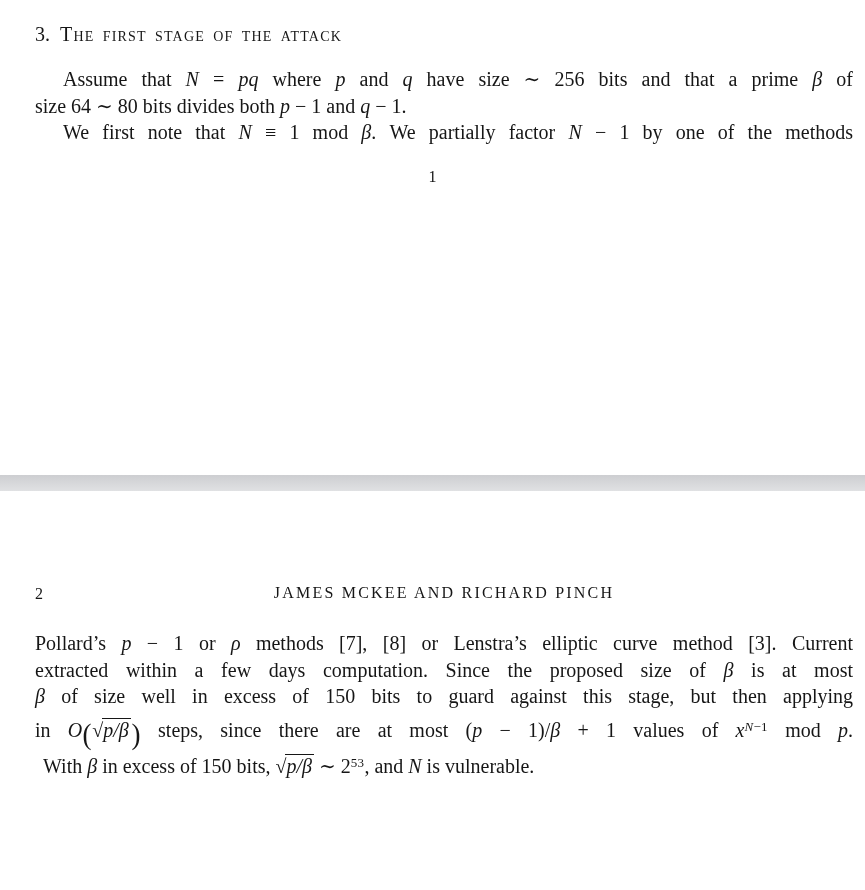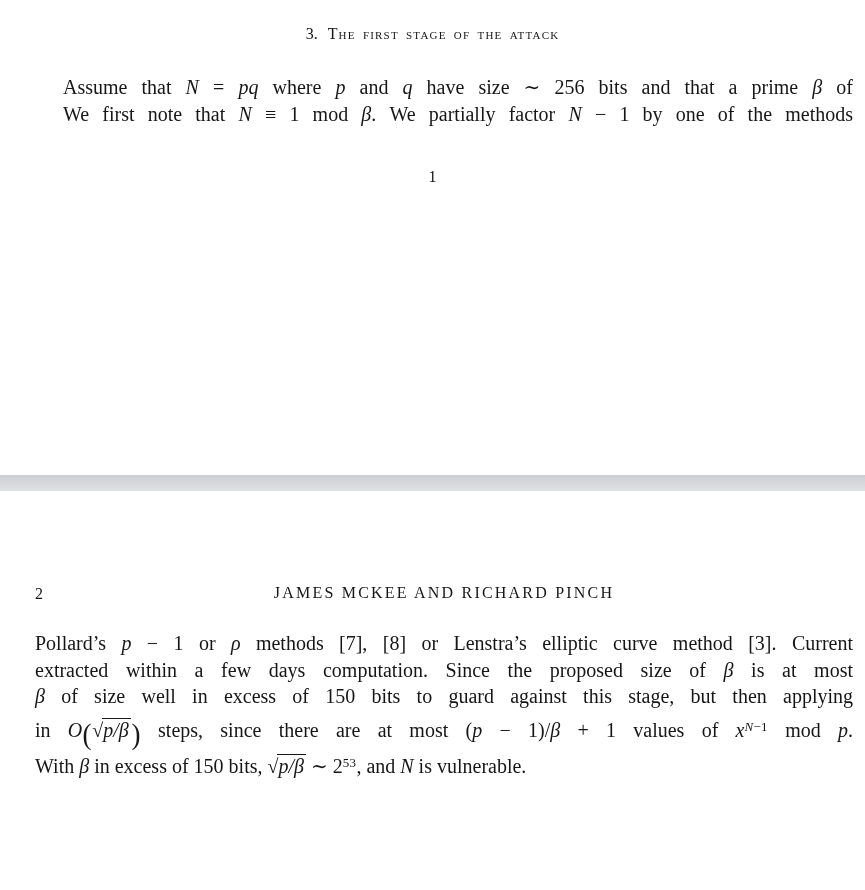--- a/index.html
+++ b/index.html
@@ -9,29 +9,29 @@
     font-family: "Liberation Serif", "DejaVu Serif", "DejaVu Sans", serif;
     color: #161616;
     position: relative;
     overflow: hidden;
   }
   .canvas { position: absolute; inset: 0; }
 
   
   .section-heading {
     position: absolute; top: 21px; left: 35px; width: 795px;
-    text-align: center; font-size: 16px; line-height: 26px;
+    font-size: 20px; line-height: 26px;
     white-space: nowrap;
   }
   .section-heading .num { margin-right: 10px; }
   .section-heading .sc {
     font-variant: small-caps; letter-spacing: 1.2px; word-spacing: 2px;
   }
   .p1-body {
-    position: absolute; top: 74px; left: 35px; width: 818px;
+    position: absolute; top: 66px; left: 35px; width: 818px;
     font-size: 20px; line-height: 26.6px;
   }
   .pagenum {
     position: absolute; left: 35px; width: 795px;
     text-align: center; font-size: 16px;
   }
   .pn-p1 { top: 168px; }
 
   
   .page-separator {
@@ -75,34 +75,35 @@
 <body>
 
 <div class="canvas">
 
   <div>
     <div class="section-heading">
       <span class="num">3.</span><span class="sc">The first stage of the attack</span>
     </div>
     <div class="p1-body">
         <div class="tline ju ind"><span class="">Assume that </span><span class="it">N</span><span class=""> = </span><span class="it">pq</span><span class=""> where </span><span class="it">p</span><span class=""> and </span><span class="it">q</span><span class=""> have size ∼ 256 bits and that a prime </span><span class="it">β</span><span class=""> of</span></div>
+        <div class="tline"><span class="">size 64 ∼ 80 bits divides both </span><span class="it">p</span><span class=""> − 1 and </span><span class="it">q</span><span class=""> − 1.</span></div>
         <div class="tline ju ind"><span class="">We first note that </span><span class="it">N</span><span class=""> ≡ 1 mod </span><span class="it">β</span><span class="">. We partially factor </span><span class="it">N</span><span class=""> − 1 by one of the methods</span></div>
       </div>
     <div class="pagenum pn-p1">1</div>
   </div>
 
   <div class="page-separator" style="background: linear-gradient(rgb(205, 206, 209), rgb(224, 225, 227));"></div>
 
   <div>
     <div class="running-row">
       <span class="running-pn">2</span>
       <div class="running-head">JAMES MCKEE AND RICHARD PINCH</div>
     </div>
     <div class="p2-body">
         <div class="tline ju"><span class="">Pollard’s </span><span class="it">p</span><span class=""> − 1 or </span><span class="it">ρ</span><span class=""> methods [7], [8] or Lenstra’s elliptic curve method [3]. Current</span></div>
         <div class="tline ju"><span class="">extracted within a few days computation. Since the proposed size of </span><span class="it">β</span><span class=""> is at most</span></div>
         <div class="tline ju"><span class="it">β</span><span class=""> of size well in excess of 150 bits to guard against this stage, but then applying</span></div>
         <div class="tline ju" style="margin-top: 7px;"><span class="">in </span><span class="it">O</span><span class="bigp">(</span><span class="sqrt"><span class="rad">√</span><span class="rcd">p/β</span></span><span class="bigp">)</span><span class=""> steps, since there are at most (</span><span class="it">p</span><span class=""> − 1)/</span><span class="it">β</span><span class=""> + 1 values of </span><span class="it">x</span><span class="sup it">N</span><span class="sup">−1</span><span class=""> mod </span><span class="it">p</span><span class="">.</span></div>
-        <div class="tline" style="margin-top: 10px;"><span class="">With </span><span class="it">β</span><span class=""> in excess of 150 bits, </span><span class="sqrt"><span class="rad">√</span><span class="rcd">p/β</span></span><span class=""> ∼ 2</span><span class="sup">53</span><span class="">, and </span><span class="it">N</span><span class=""> is vulnerable.</span></div>
+        <div class="tline" style="margin-top: 10px; margin-left: 8px;"><span class="">With </span><span class="it">β</span><span class=""> in excess of 150 bits, </span><span class="sqrt"><span class="rad">√</span><span class="rcd">p/β</span></span><span class=""> ∼ 2</span><span class="sup">53</span><span class="">, and </span><span class="it">N</span><span class=""> is vulnerable.</span></div>
       </div>
   </div>
 
 </div>
 
 </body></html>

